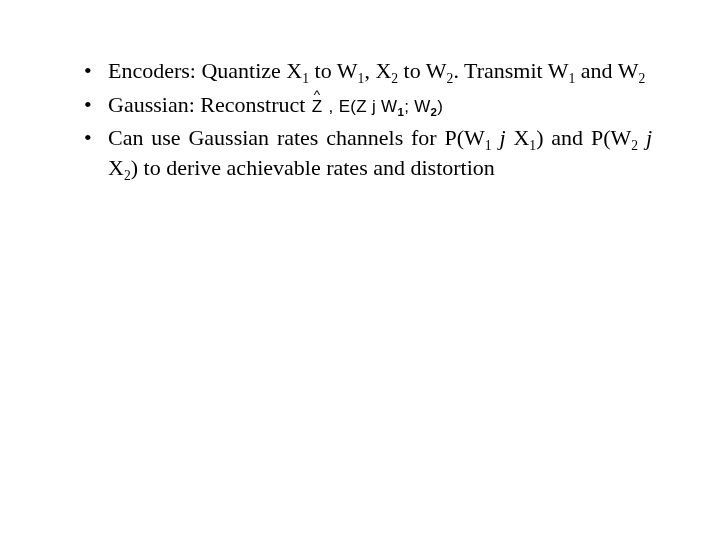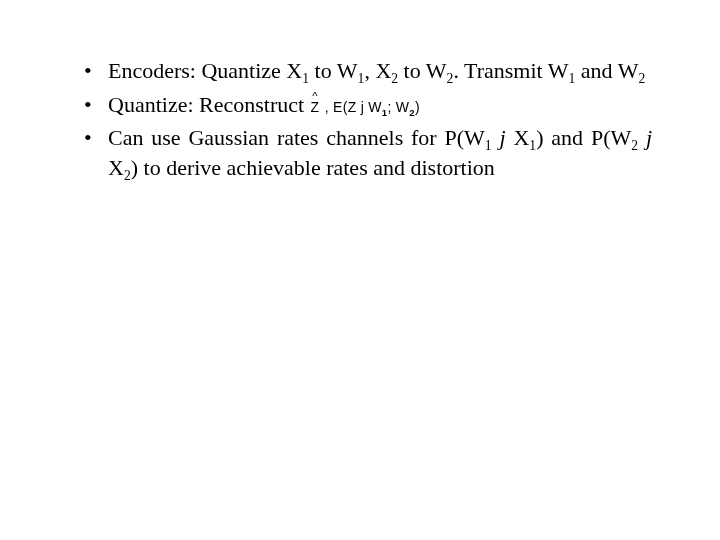--- a/index.html
+++ b/index.html
@@ -45,21 +45,21 @@
     left: 0;
     top: 0;
   }
   .sub {
     font-size: 0.62em;
     vertical-align: sub;
     line-height: 0;
   }
   .formula-img {
     font-family: Arial, Helvetica, sans-serif;
-    font-size: 14px;
+    font-size: 17px;
     font-weight: 500;
     letter-spacing: 0.3px;
   }
   .zhat {
     position: relative;
     display: inline-block;
     padding: 0 1px;
   }
   .zhat::after {
     content: "^";
@@ -83,21 +83,21 @@
 <div class="slide">
 
 
   <ul class="bullets">
 
     <li>
       <span>Encoders: Quantize X</span><span class="sub">1</span><span> to W</span><span class="sub">1</span><span>, X</span><span class="sub">2</span><span> to W</span><span class="sub">2</span><span>. Transmit W</span><span class="sub">1</span><span> and W</span><span class="sub">2</span>
     </li>
 
     <li>
-      <span>Quantize: Reconstruct   </span><span class="formula-img"><span class="zhat">Z</span><span> ,   </span><span>E(Z j W</span><span class="fsub">1</span><span>; W</span><span class="fsub">2</span><span>)</span></span>
+      <span>Gaussian: Reconstruct   </span><span class="formula-img"><span class="zhat">Z</span><span> ,   </span><span>E(Z j W</span><span class="fsub">1</span><span>; W</span><span class="fsub">2</span><span>)</span></span>
     </li>
 
     <li>
       <span>Can use Gaussian rates channels for P(W</span><span class="sub">1</span><span> </span><i>j</i><span> X</span><span class="sub">1</span><span>) and P(W</span><span class="sub">2</span><span> </span><i>j</i><span> X</span><span class="sub">2</span><span>) to derive achievable rates and distortion</span>
     </li>
 
 
   </ul>
 
 </div>

